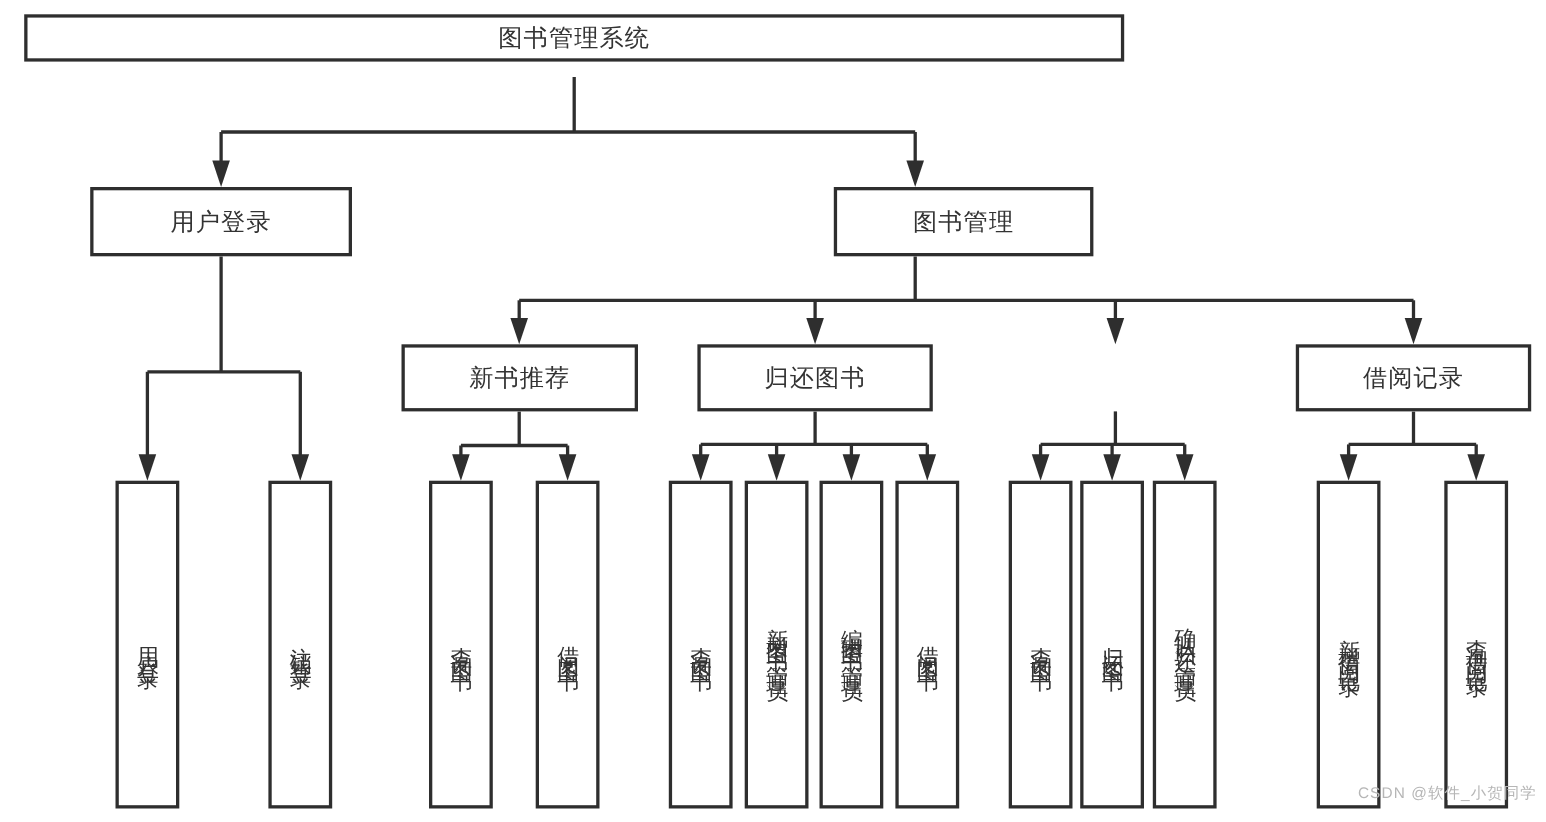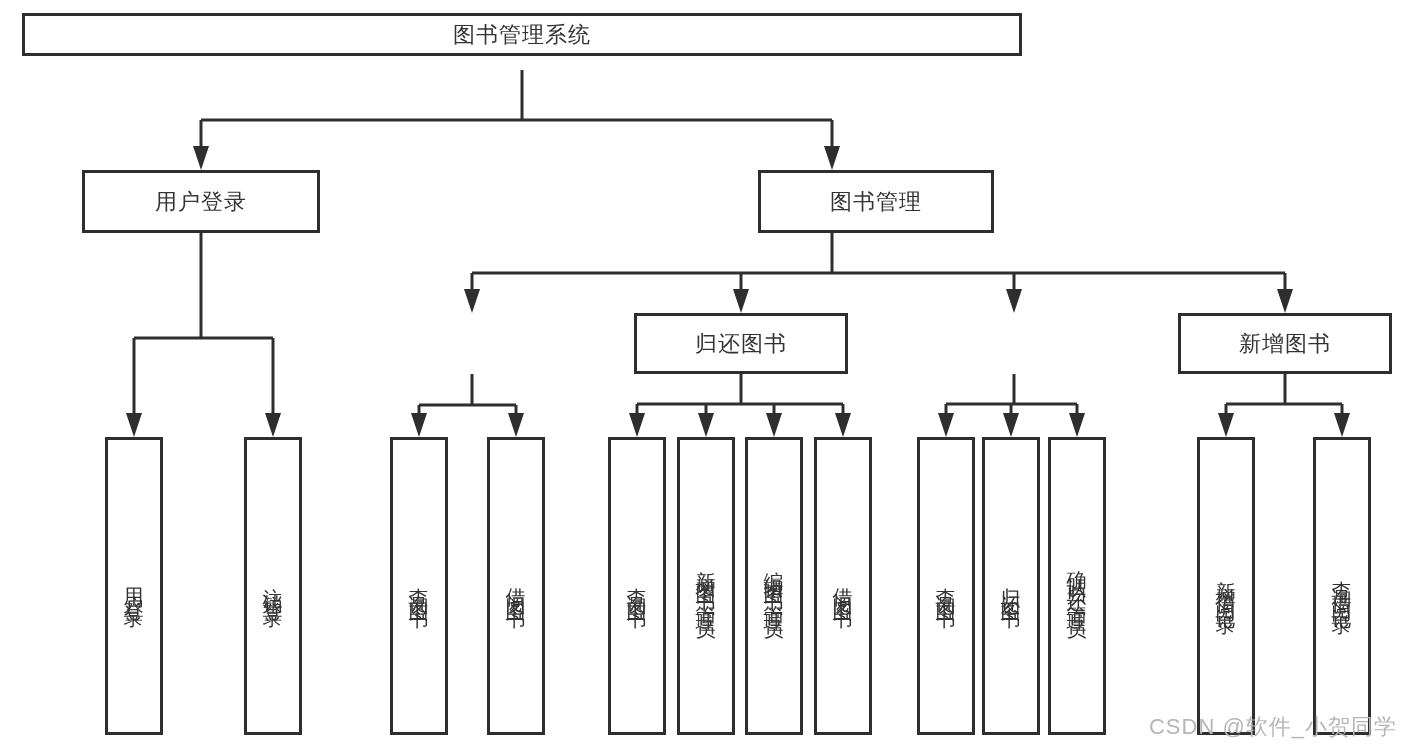--- a/index.html
+++ b/index.html
@@ -49,21 +49,21 @@
     text-orientation: mixed;
     font-size: 20px;
     letter-spacing: 7px;
     line-height: 1;
     white-space: nowrap;
   }
   .watermark {
     position: absolute;
     top: 712px;
     right: 8px;
-    font-size: 22px;
+    font-size: 14px;
     color: #b6b6b6;
     letter-spacing: 1px;
     z-index: 5;
   }
 </style>
 </head>
 <body>
 
 <div class="canvas">
 
@@ -133,25 +133,28 @@
     <span>图书管理系统</span>
   </div>
 
   <div class="node hbox" style="left:82px; top:170px; width:238px; height:63px;">
     <span>用户登录</span>
   </div>
   <div class="node hbox" style="left:714px; top:170px; width:236px; height:63px;margin-left:44px;">
     <span>图书管理</span>
   </div>
 
+  <div class="node hbox" style="left:365px; top:313px; width:215px; height:61px;">
+    <span>新书推荐</span>
+  </div>
   <div class="node hbox" style="left:634px; top:313px; width:214px; height:61px;">
     <span>归还图书</span>
   </div>
   <div class="node hbox" style="left:1178px; top:313px; width:214px; height:61px;">
-    <span>新增图书</span>
+    <span>借阅记录</span>
   </div>
 
   <div class="node leaf" style="left:105px; top:437px; width:58px; height:298px;">
     <span class="vtext">用户登录</span>
   </div>
   <div class="node leaf" style="left:244px; top:437px; width:58px; height:298px;">
     <span class="vtext">注销登录</span>
   </div>
 
   <div class="node leaf" style="left:390px; top:437px; width:58px; height:298px;">

